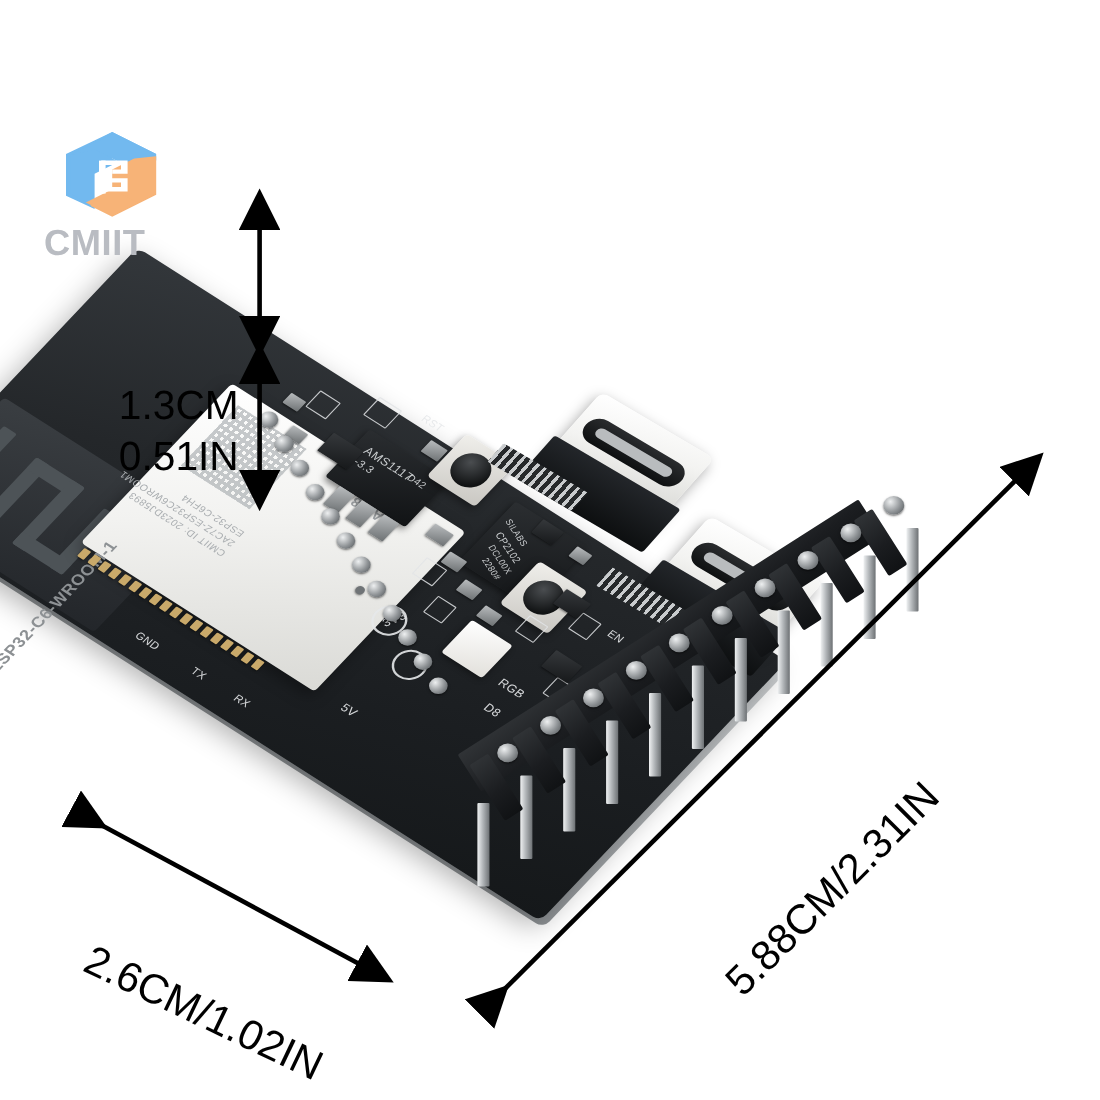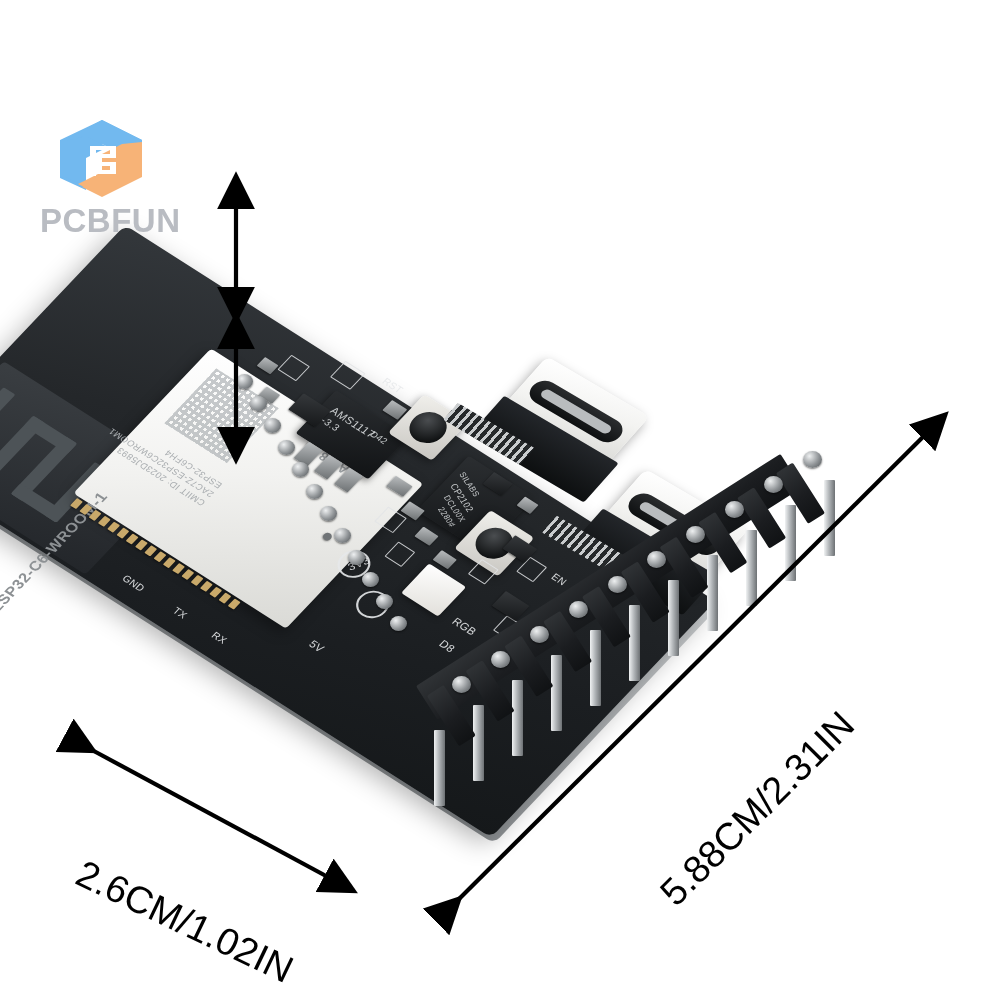--- a/index.html
+++ b/index.html
@@ -565,20 +565,24 @@
     </defs>
 
     <line x1="236" y1="318" x2="236" y2="458" stroke="#000000" stroke-width="4.2" marker-start="url(#ah)" marker-end="url(#ah2)" transform="rotate(180 236 318)"></line>
     <line x1="236" y1="318" x2="236" y2="458" stroke="#000000" stroke-width="4.2" marker-start="url(#ah)" marker-end="url(#ah2)"></line>
 
     <line x1="92" y1="750" x2="352" y2="890" stroke="#000000" stroke-width="4.2" marker-start="url(#ah)" marker-end="url(#ah2)"></line>
 
     <line x1="458" y1="900" x2="944" y2="416" stroke="#000000" stroke-width="4.2" marker-start="url(#ah)" marker-end="url(#ah2)"></line>
   </svg>
 
+  <div class="dim-text" id="dim-height">
+    <span class="ln">1.3CM</span>
+    <span class="ln">0.51IN</span>
+  </div>
 
   <div id="dim-width-wrap">
     <div id="dim-width">2.6CM/1.02IN</div>
   </div>
 
   <div id="dim-length-wrap">
     <div id="dim-length">5.88CM/2.31IN</div>
   </div>
 
   <div id="brand">
@@ -591,16 +595,16 @@
       <path d="M8 23 L8 58 L30 69 L30 40 L52 29 L30 18 Z" fill="#72b9ef"></path>
 
       <path d="M86 24 L86 59 L46 79 L26 69 L46 59 L46 36 L66 26 Z" fill="#f7b377"></path>
       <path d="M30 70 L46 78 L84 59 L84 26 L64 36 L64 58 Z" fill="#f7b377"></path>
       <path d="M22 66 L46 78 L70 66 L46 54 Z" fill="#f7b377"></path>
 
       <path d="M36 28 L60 28 L60 40 L46 40 L46 36 L54 36 L54 32 L36 32 Z" fill="#ffffff"></path>
       <path d="M36 44 L60 44 L60 56 L36 56 L36 52 L54 52 L54 48 L36 48 Z" fill="#ffffff"></path>
       <rect x="34" y="28" width="6" height="30" fill="#ffffff"></rect>
     </svg>
-    <div id="brand-name">PCBFUN</div>
+    <div id="brand-name">CMIIT</div>
   </div>
 
 </div>
 
 </body></html>

